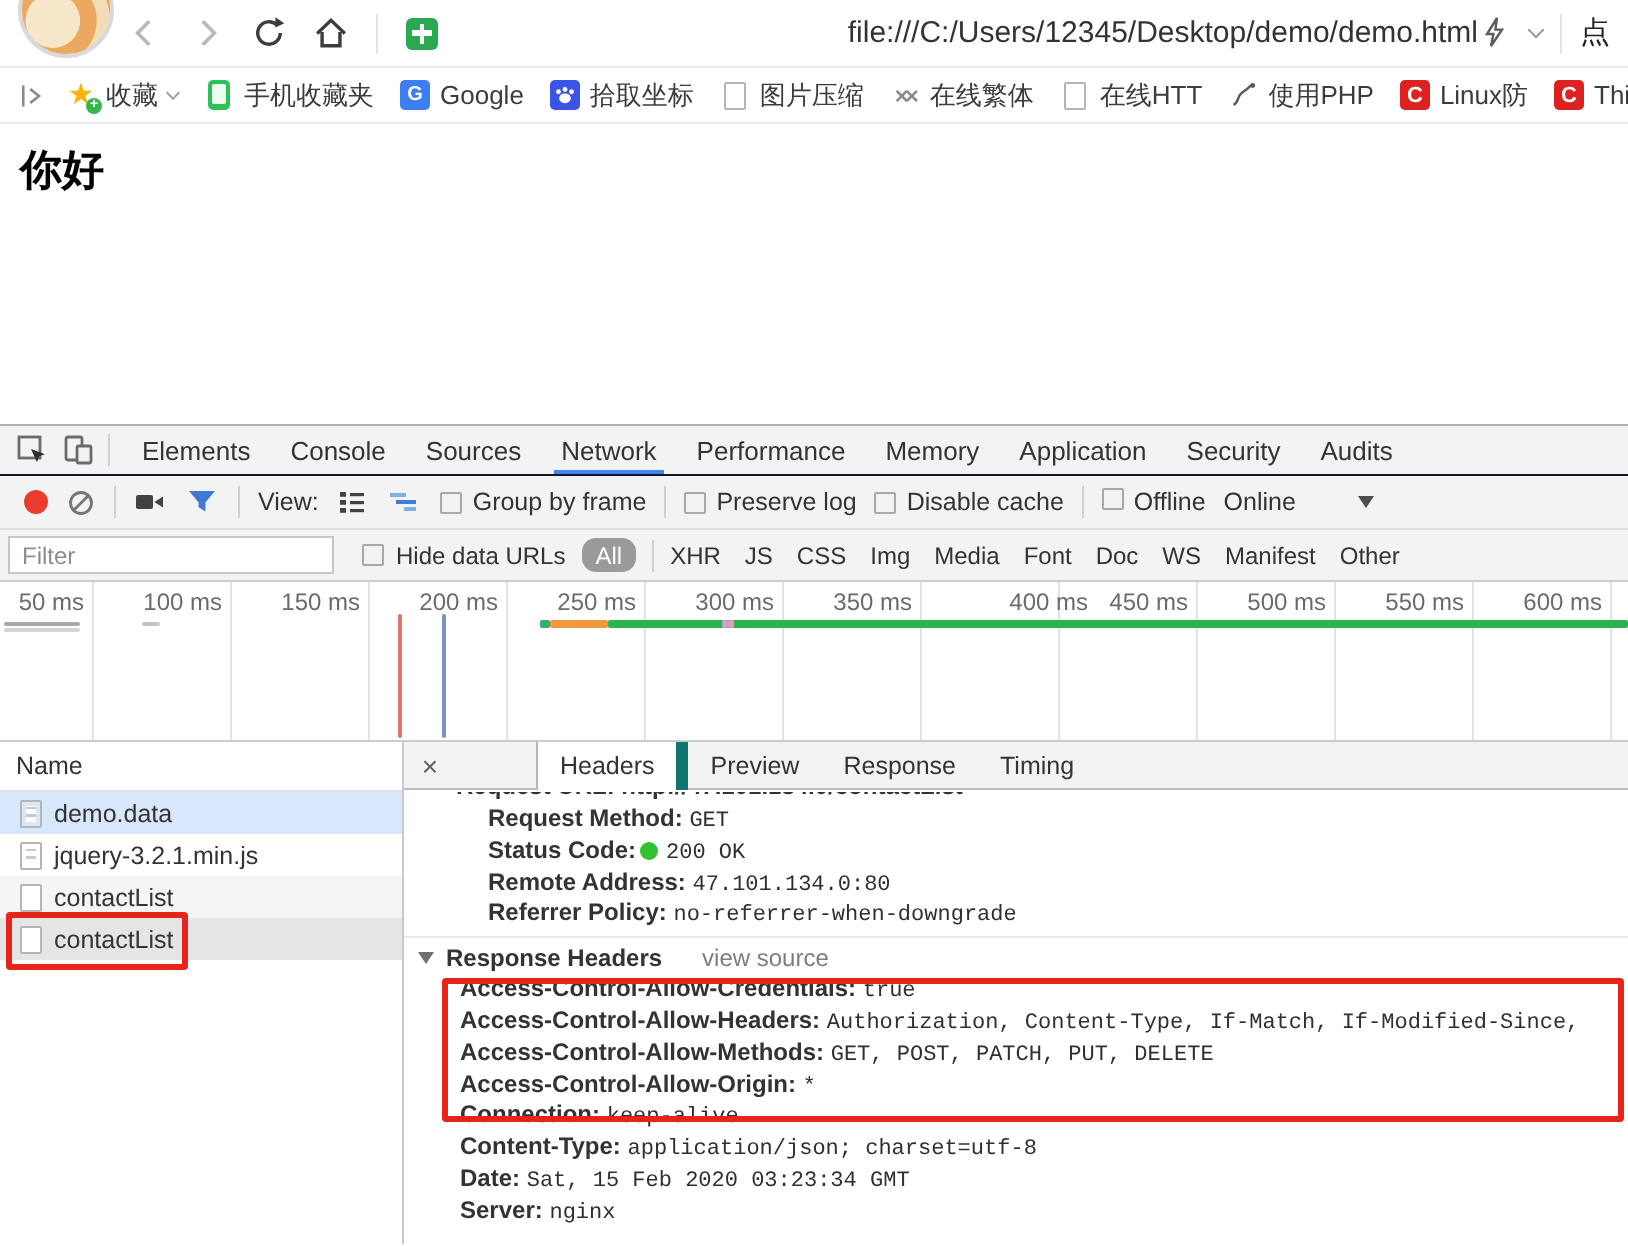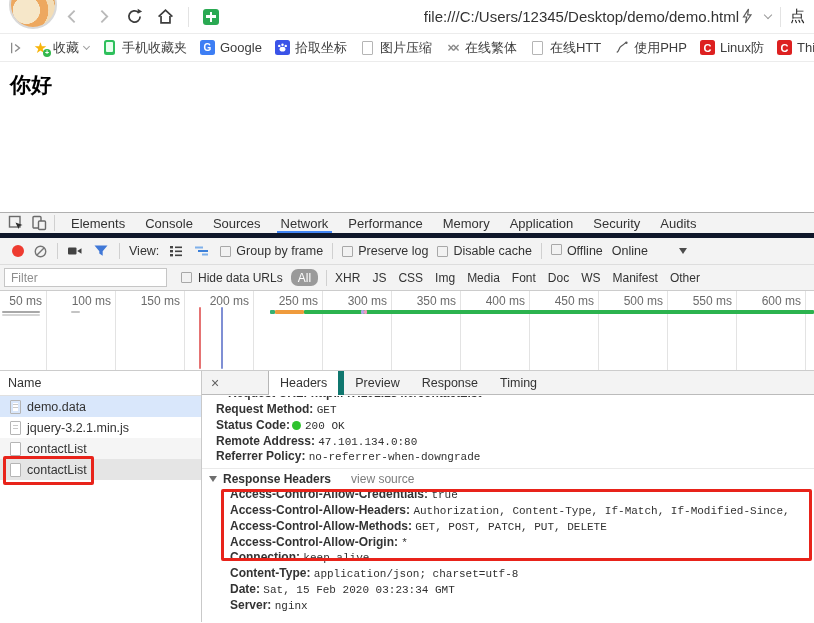--- a/index.html
+++ b/index.html
@@ -41,21 +41,21 @@
   .file--lines { background:repeating-linear-gradient(#fff 0 2.5px, #c9c9c9 2.5px 3.7px); background-clip:content-box; padding:2px; }
   .xx { color:#8a8a8a; font-weight:bold; font-size:12px; letter-spacing:-2px; }
   .caret-sm { width:5px; height:5px; border-right:1.4px solid #a0a0a0; border-bottom:1.4px solid #a0a0a0; transform:rotate(45deg); display:inline-block; margin-top:-2px; }
 
   
   .page { height:150px; padding:9px 10px; background:#fff; }
   .page h1 { font-size:21px; font-weight:bold; color:#000; font-family:"Liberation Sans", sans-serif; }
 
   
   .devtools { border-top:1px solid #b0b0b0; background:#fff; }
-  .dt-tabs { height:25px; background:#f3f3f3; border-bottom:5px solid #0f172a; display:flex; align-items:center; padding-left:8px; }
+  .dt-tabs { height:25px; background:#f3f3f3; border-bottom:1px solid #0f172a; display:flex; align-items:center; padding-left:8px; }
   .dt-tabs .vsep { margin:0 6px; }
   .vsep { width:1px; height:16px; background:#d0d0d0; flex:none; }
   .dtab { font-size:13px; color:#333; padding:0 10px; height:100%; display:flex; align-items:center; position:relative; }
   .dtab.active:after { content:""; position:absolute; left:6px; right:6px; bottom:0; height:2px; background:#4285f4; }
   .dt-toolbar { height:27px; background:#f3f3f3; border-bottom:1px solid #ddd; display:flex; align-items:center; gap:9px; padding-left:12px; font-size:12.5px; color:#333; }
   .rec { width:12px; height:12px; border-radius:50%; background:#ee3b30; }
   .cb { width:11px; height:11px; border:1px solid #a8a8a8; background:#f2f2f2; border-radius:1px; display:inline-block; flex:none; }
   .tri-dn { width:0; height:0; border-left:4px solid transparent; border-right:4px solid transparent; border-top:6px solid #4c4c4c; display:inline-block; }
   .dt-filter { height:26px; background:#f3f3f3; border-bottom:1px solid #ccc; display:flex; align-items:center; gap:8px; padding-left:4px; font-size:12px; color:#333; }
   .filter-input { width:163px; height:19px; border:1px solid #c6c6c6; background:#fff; font-size:12px; padding:0 6px; color:#333; font-family:"Liberation Sans",sans-serif; }
@@ -83,21 +83,21 @@
   .dclose { width:26px; display:flex; align-items:center; justify-content:center; color:#5f5f5f; font-size:14px; }
   .dttab { padding:0 11px; display:flex; align-items:center; }
   .dttab.active { background:#fff; border-left:1px solid #b6b6b6; border-right:6px solid #0f766e; margin-bottom:-1px;margin-left:40px; }
   .detail-body { flex:1; background:#fff; padding-top:1px; overflow:hidden; }
   .clip-line { height:6px; overflow:hidden; }
   .clip-line div { margin-top:-10px; font-size:12px; margin-left:26px; white-space:nowrap; }
   .clip-line b { font-weight:bold; }
   .hline { height:15.8px; line-height:15.8px; font-size:12px; white-space:nowrap; overflow:hidden; }
   .hline .hname { font-weight:bold; color:#333; }
   .hline .hval { font-family:"Liberation Mono", monospace; font-size:11px; color:#303030; }
-  .gen { margin-left:14px; }
+  .gen { margin-left:42px; }
   .resp { margin-left:28px; }
   .hsep { border-top:1px solid #eaeaea; margin:3px 0 2px 0; }
   .secline { height:16px; display:flex; align-items:center; gap:6px; margin-left:7px; font-size:12px; }
   .sec-tri { width:0; height:0; border-left:4px solid transparent; border-right:4px solid transparent; border-top:6px solid #6f6f6f; }
   .sec-title { font-weight:bold; color:#333; }
   .viewsrc { color:#7d7d7d; margin-left:14px; }
   .gdot { width:9px; height:9px; border-radius:50%; background:#2fc32f; display:inline-block; margin:0 4px -1px 2px; }
 
   .annot { position:absolute; border:3px solid #e8231a; border-radius:2px; z-index:20; pointer-events:none; }
 
@@ -348,21 +348,21 @@
       <div class="grid" style="left:667px"></div>
       <div class="grid" style="left:736px"></div>
       <div class="grid" style="left:805px"></div>
       <span class="tick" style="left:-16px">50 ms</span>
       <span class="tick" style="left:53px">100 ms</span>
       <span class="tick" style="left:122px">150 ms</span>
       <span class="tick" style="left:191px">200 ms</span>
       <span class="tick" style="left:260px">250 ms</span>
       <span class="tick" style="left:329px">300 ms</span>
       <span class="tick" style="left:398px">350 ms</span>
-      <span class="tick" style="left:467px">400 ms</span>
+      <span class="tick" style="left:486px">400 ms</span>
       <span class="tick" style="left:536px">450 ms</span>
       <span class="tick" style="left:605px">500 ms</span>
       <span class="tick" style="left:674px">550 ms</span>
       <span class="tick" style="left:743px">600 ms</span>
 
       <div class="ovbar" style="left:2px;top:20px;width:38px;height:2px;background:#a8a8a8"></div>
       <div class="ovbar" style="left:2px;top:23px;width:38px;height:2px;background:#d4d4d4"></div>
       <div class="ovbar" style="left:71px;top:20px;width:9px;height:2px;background:#c4c4c4"></div>
       <div class="ovbar" style="left:199px;top:16px;width:1.5px;height:62px;background:#e57373"></div>
       <div class="ovbar" style="left:221px;top:16px;width:1.5px;height:62px;background:#7f8fd4"></div>

